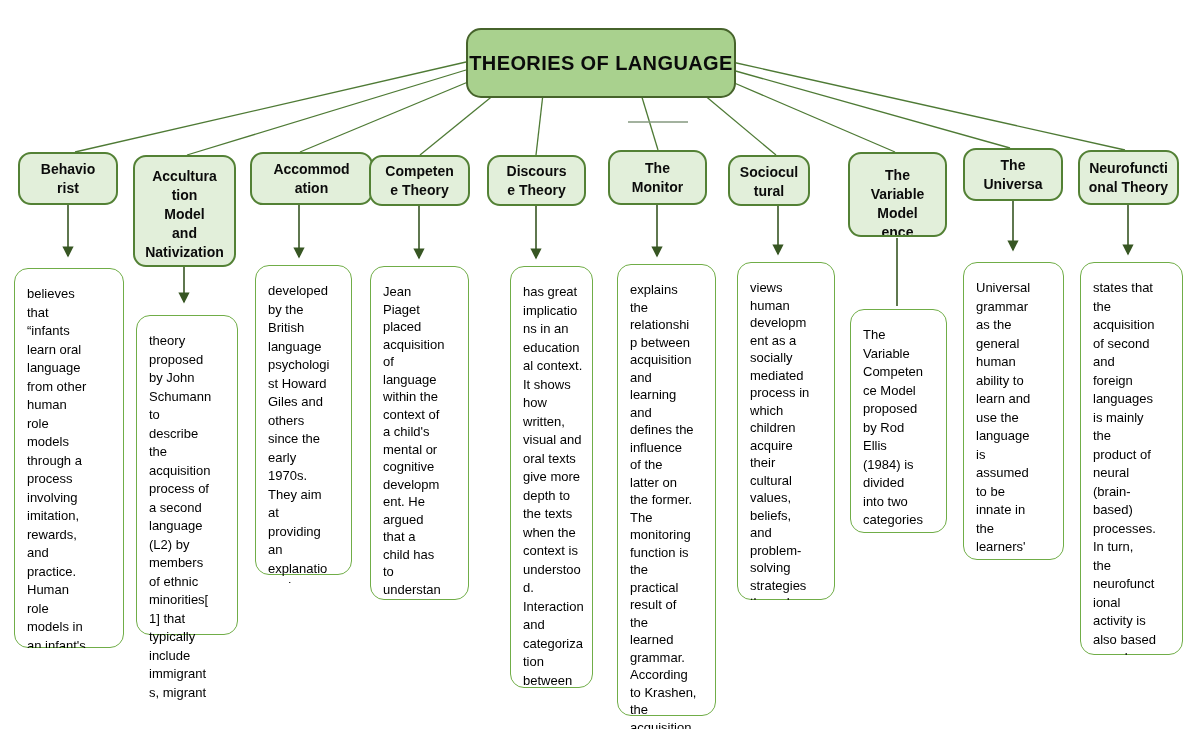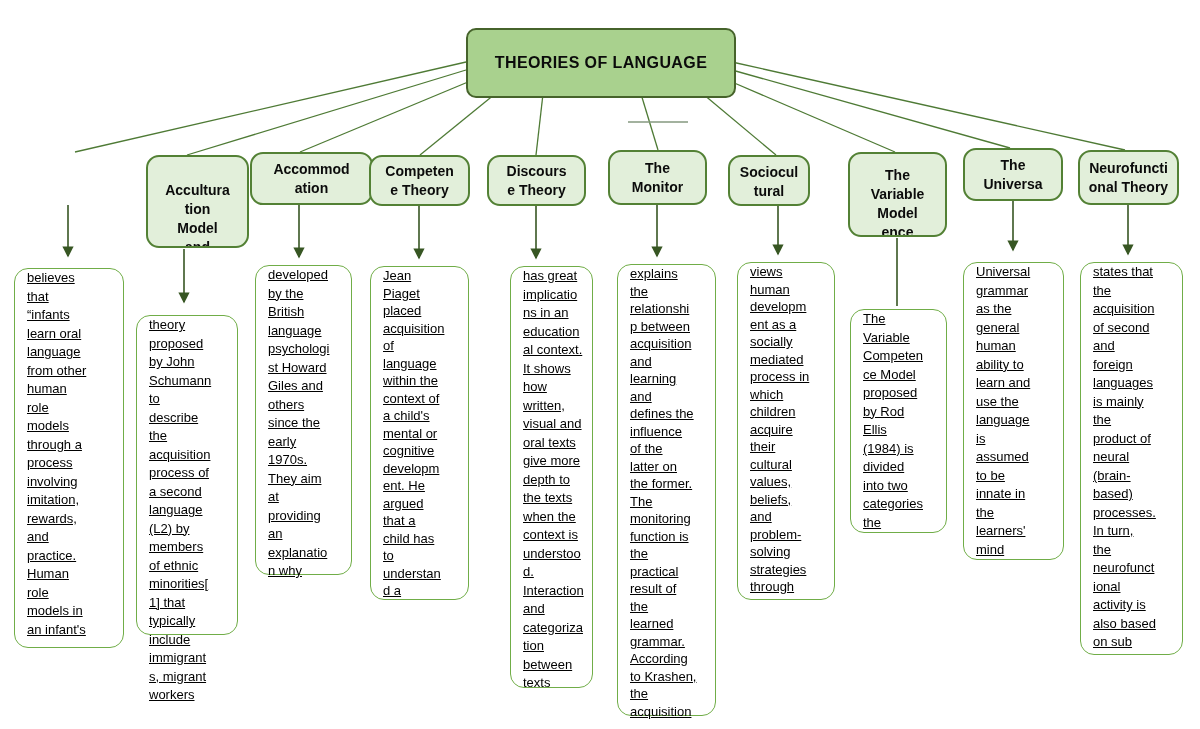--- a/index.html
+++ b/index.html
@@ -1,32 +1,32 @@
 <!DOCTYPE html>
 <html><head>
 <meta charset="utf-8">
 <style>
   html,body{margin:0;padding:0;background:#ffffff;}
   .canvas{position:relative;width:1200px;height:729px;background:#ffffff;overflow:hidden;
           font-family:"Liberation Sans", sans-serif;}
   svg.connectors{position:absolute;left:0;top:0;z-index:1;}
   .central{position:absolute;left:466px;top:28px;width:266px;height:66px;z-index:2;
-           background:#A9D18E;border:2.5px solid #46632B;border-radius:10px;
+           background:#A9D18E;border:2.5px solid #46632B;border-radius:15px;
            display:flex;align-items:center;justify-content:center;
-           font-weight:bold;font-size:16px;letter-spacing:.4px;color:#0b0b0b;}
+           font-weight:bold;font-size:20px;letter-spacing:.4px;color:#0b0b0b;}
   .tbox{position:absolute;z-index:2;background:#E2EFDA;border:2px solid #538135;border-radius:13px;
         box-sizing:border-box;overflow:hidden;display:flex;flex-direction:column;
         justify-content:center;align-items:center;
         font-weight:bold;font-size:14px;line-height:19px;color:#0b0b0b;text-align:center;}
   .tbox.top{justify-content:flex-start;}
   .dbox{position:absolute;z-index:2;overflow:hidden;box-sizing:border-box;}
   .dborder{position:absolute;left:0;top:0;right:0;box-sizing:border-box;
            border:1.5px solid #70AD47;border-radius:14px;background:#ffffff;}
-  .dtext{position:relative;z-index:1;padding:1px 3px 0 13px;
-         font-size:13px;line-height:18.5px;color:#000;white-space:pre-line;text-decoration:underline;}
+  .dtext{position:relative;z-index:1;padding:17px 3px 0 13px;
+         font-size:13px;line-height:18.5px;color:#000;white-space:pre-line;}
   .tight .dtext{line-height:17.5px;}
 </style>
 </head>
 <body>
 
 <div class="canvas">
 
   <svg class="connectors" width="1200" height="729">
     <defs>
       <marker id="ah" markerWidth="9" markerHeight="8" refX="6" refY="3.5" orient="auto">
@@ -60,20 +60,24 @@
       <line x1="897" y1="238" x2="897" y2="306"></line>
       <line x1="1013" y1="201" x2="1013" y2="250" marker-end="url(#ah)"></line>
       <line x1="1128" y1="205" x2="1128" y2="254" marker-end="url(#ah)"></line>
     </g>
   </svg>
 
   <div class="central">
     <span>THEORIES OF LANGUAGE</span>
   </div>
 
+  <div class="tbox" style="left:18px;top:152px;width:100px;height:53px">
+    <div>Behavio</div>
+    <div>rist</div>
+  </div>
   <div class="dbox" style="left:14px;top:268px;width:110px;height:380px">
     <div class="dborder" style="height:380px"></div>
     <div class="dtext">believes
 that
 “infants
 learn oral
 language
 from other
 human
 role
@@ -84,21 +88,21 @@
 imitation,
 rewards,
 and
 practice.
 Human
 role
 models in
 an infant's</div>
   </div>
 
-  <div class="tbox top" style="left:146px;top:155px;width:103px;height:93px;padding-top:24px">
+  <div class="tbox top" style="left:133px;top:155px;width:103px;height:112px;padding-top:10px">
     <div>Accultura</div>
     <div>tion</div>
     <div>Model</div>
     <div>and</div>
     <div>Nativization</div>
   </div>
   <div class="dbox" style="left:136px;top:315px;width:102px;height:388px">
     <div class="dborder" style="height:320px"></div>
     <div class="dtext">theory
 proposed

